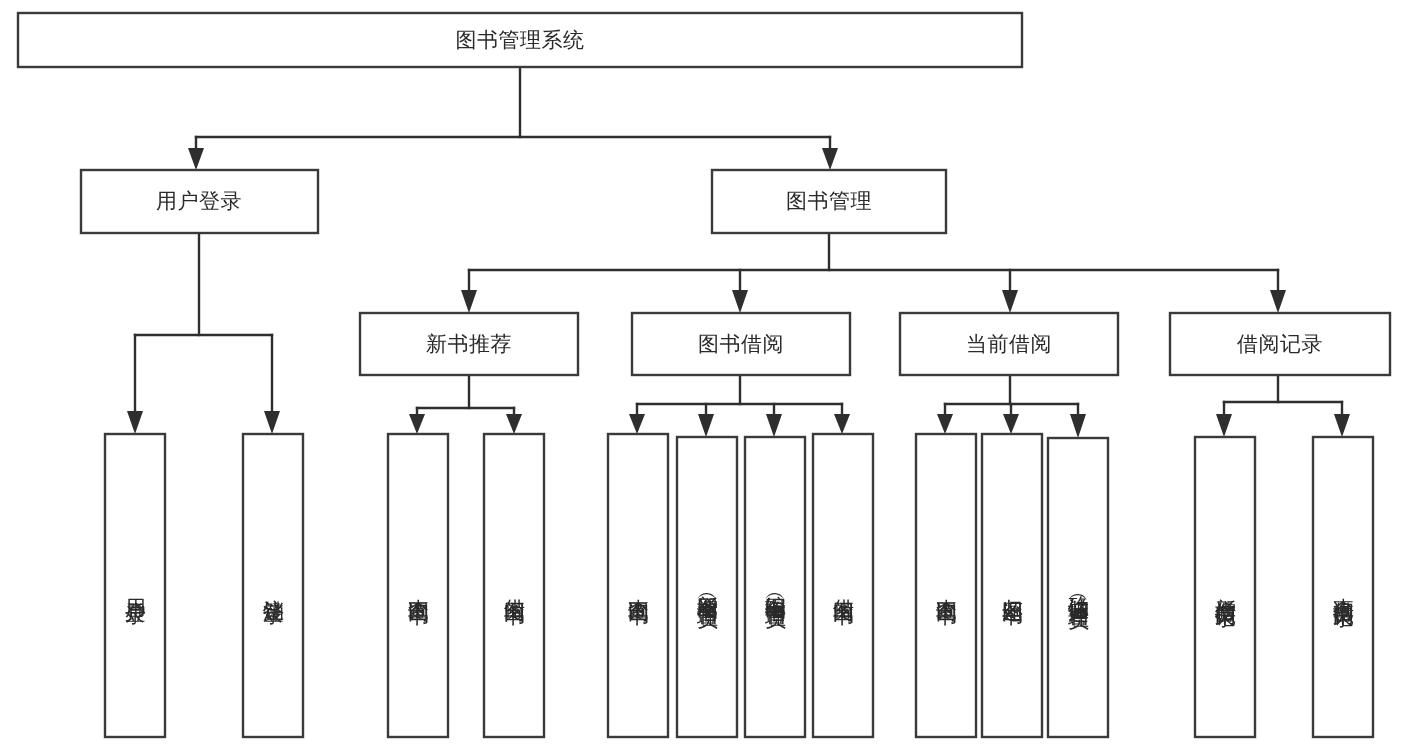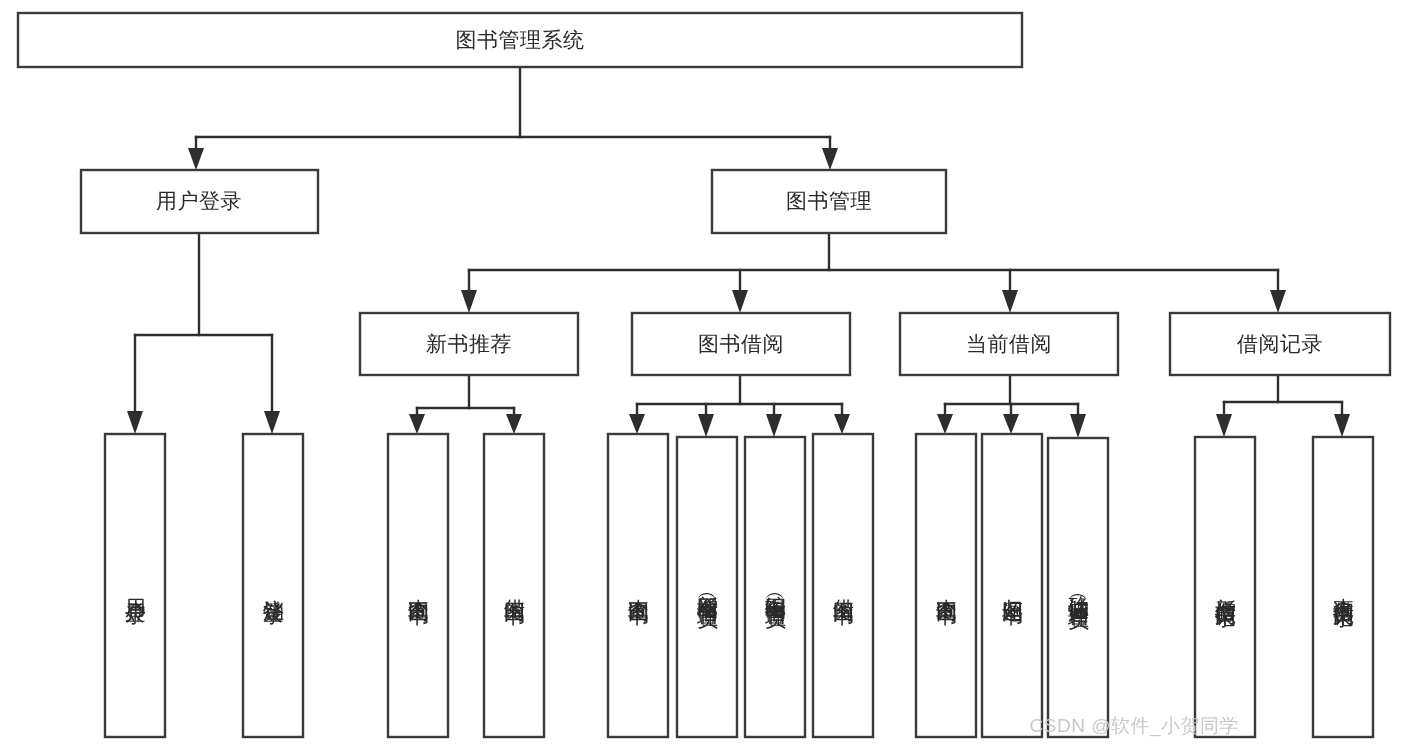--- a/index.html
+++ b/index.html
@@ -253,15 +253,14 @@
     <span class="leaf-label">确认归还（管理员）</span>
   </div>
 
   <div class="leaf-label-wrap" style="left:1195px; top:437px; width:60px; height:300px;">
     <span class="leaf-label">新增借阅记录</span>
   </div>
   <div class="leaf-label-wrap" style="left:1313px; top:437px; width:60px; height:300px;">
     <span class="leaf-label">查询借阅记录</span>
   </div>
 
-  <div class="watermark">CSDN @软件_小贺同学</div>
 
 </div>
 
 </body></html>

